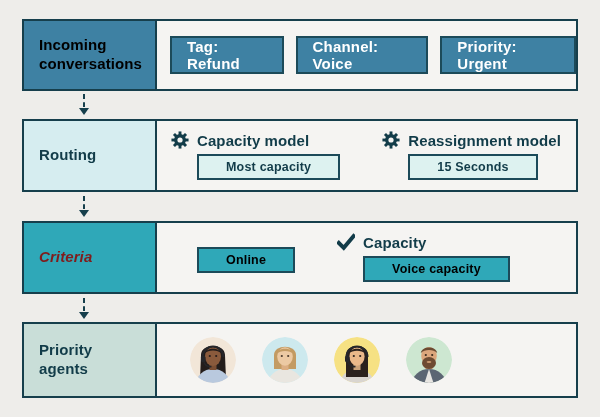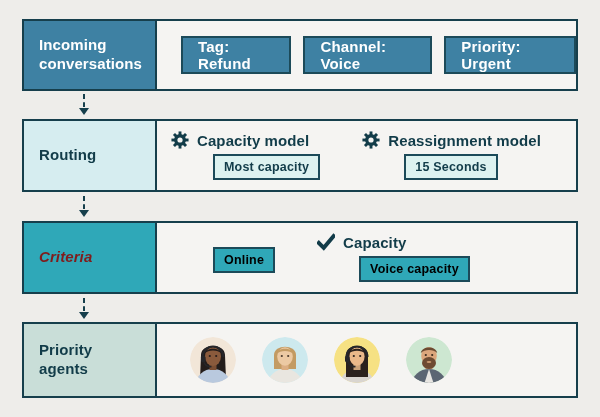--- a/index.html
+++ b/index.html
@@ -11,44 +11,44 @@
     position:absolute;left:22px;width:556px;box-sizing:border-box;
     border:2px solid #163f4c;display:flex;background:#f5f4f2;
   }
   .row-label{
     width:133px;flex:0 0 133px;box-sizing:border-box;border-right:2px solid #163f4c;
     display:flex;align-items:center;padding:0 10px 0 15px;
     font-size:15px;font-weight:bold;line-height:1.25;letter-spacing:.1px;
   }
   .row-content{flex:1;background:#f5f4f2;display:flex;align-items:center;}
   #row-incoming{top:19px;height:72px;}
-  #row-incoming .row-label{background:#3e81a3;color:#ffffff;}
+  #row-incoming .row-label{background:#3e81a3;color:#000000;}
   #row-routing{top:119px;height:73px;text-align:center;}
   #row-routing .row-label{background:#d6edf0;color:#123c49;}
   #row-criteria{top:221px;height:73px;}
   #row-criteria .row-label{background:#2fa8b8;color:#7f1d1d;font-style:italic;}
   #row-agents{top:322px;height:76px;}
   #row-agents .row-label{background:#c9ded8;color:#123c49;}
 
   
-  .chips{padding-left:24px;gap:12px;display:flex;align-items:center;}
+  .chips{padding-left:13px;gap:12px;display:flex;align-items:center;}
   .chip-dark{
     height:38px;display:flex;align-items:center;padding:0 15px;
     background:#3e81a3;border:2px solid #1c4a59;color:#fff;
     font-size:15px;font-weight:bold;letter-spacing:.2px;box-sizing:border-box;
   }
 
   
   .features{padding-left:14px;gap:42px;display:flex;align-items:center;}
   .feature{display:flex;flex-direction:column;}
   .feature-head{display:flex;align-items:center;gap:8px;}
   .feature-title{font-size:15px;font-weight:bold;color:#123c49;letter-spacing:.1px;}
   .feature-chip{
-    align-self:flex-start;margin-left:42px;margin-top:5px;
-    font-size:12.5px;font-weight:bold;padding:4px 9px;border:2px solid #1c4a59;
+    align-self:flex-start;margin-left:26px;margin-top:5px;
+    font-size:12.5px;font-weight:bold;padding:4px 27px;border:2px solid #1c4a59;
     letter-spacing:.2px;
   }
   .chip-light{background:#ddf2f0;color:#123c49;}
   .chip-teal{background:#2fa8b8;color:#000000;}
   .ficon{width:18px;height:18px;flex:0 0 18px;}
 
   
   .avatars{padding-left:33px;gap:26px;display:flex;align-items:center;}
   .avatar{width:46px;height:46px;border-radius:50%;flex:0 0 46px;}
 

